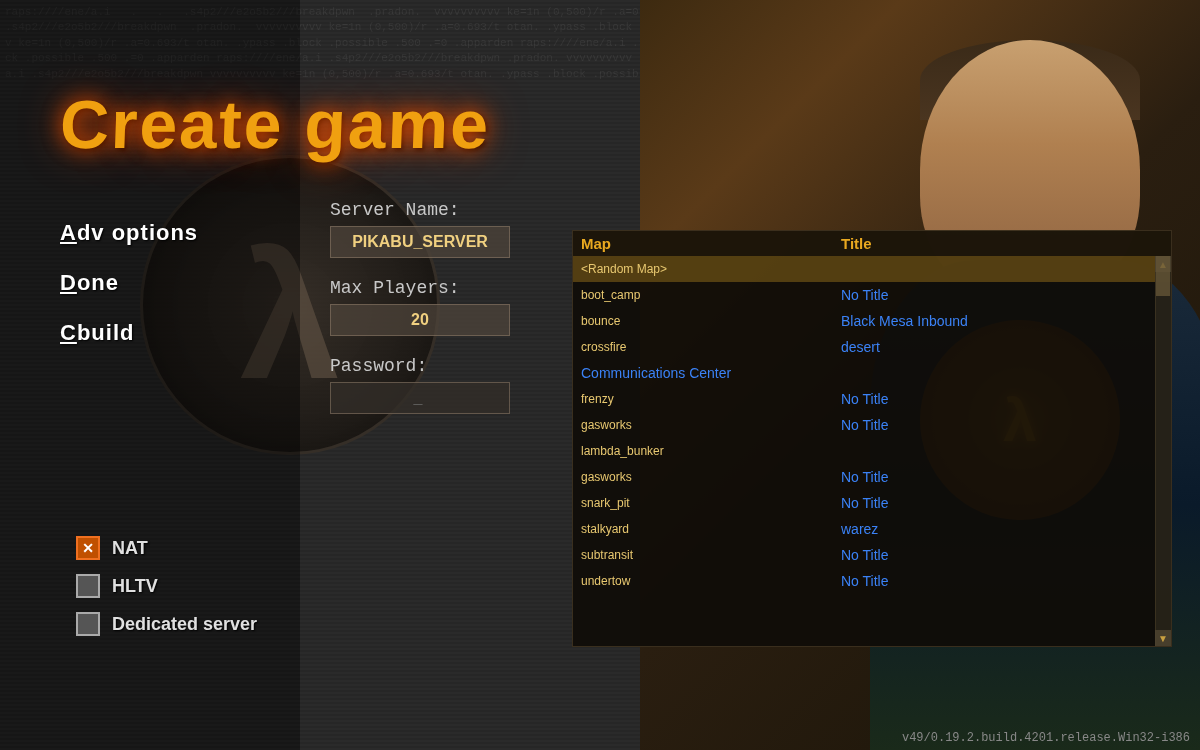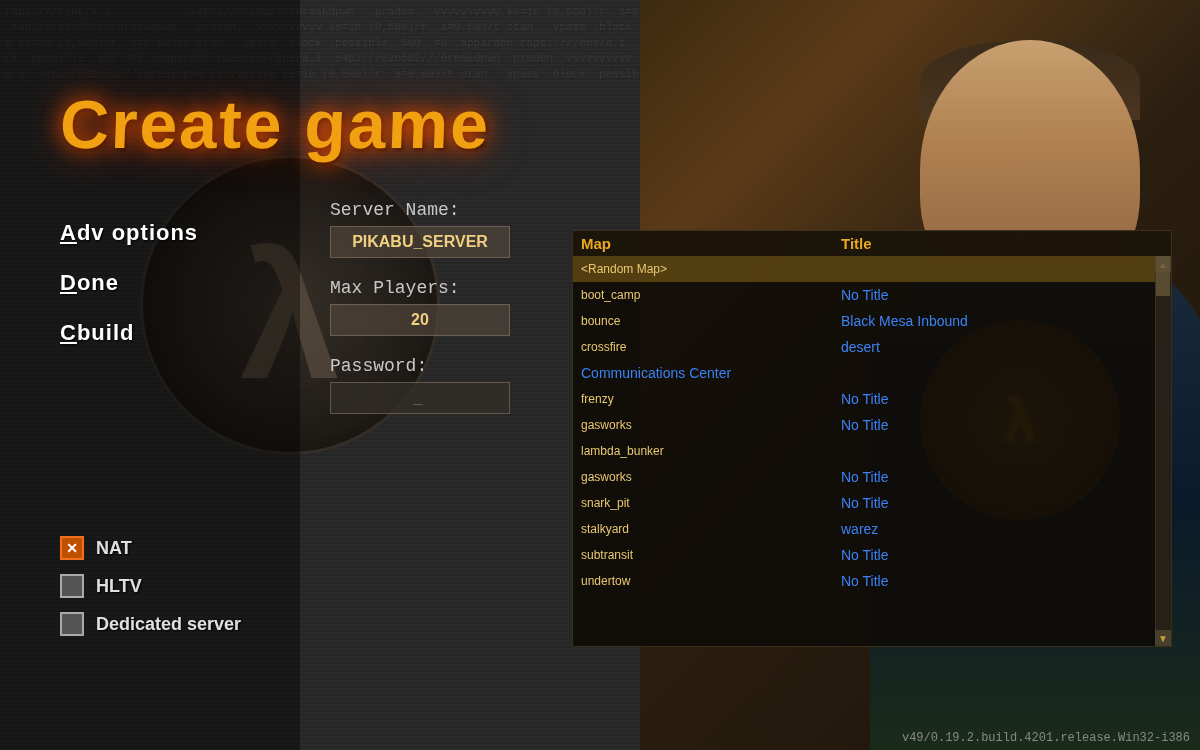--- a/index.html
+++ b/index.html
@@ -174,21 +174,21 @@
       letter-spacing: 1px;
     }
 
     .nav-btn .underline-first {
       text-decoration: underline;
     }
 
     
     .checkboxes-section {
       position: absolute;
-      left: 60px;
+      left: 76px;
       bottom: 100px;
       margin-top: 40px;
     }
 
     .checkbox-item {
       display: flex;
       align-items: center;
       margin-bottom: 14px;
       cursor: pointer;
     }

